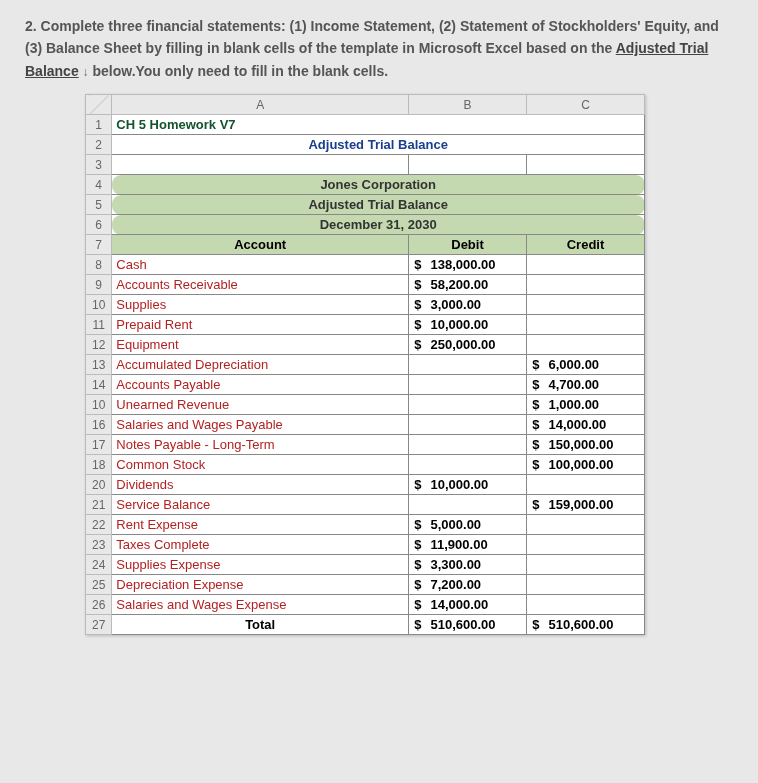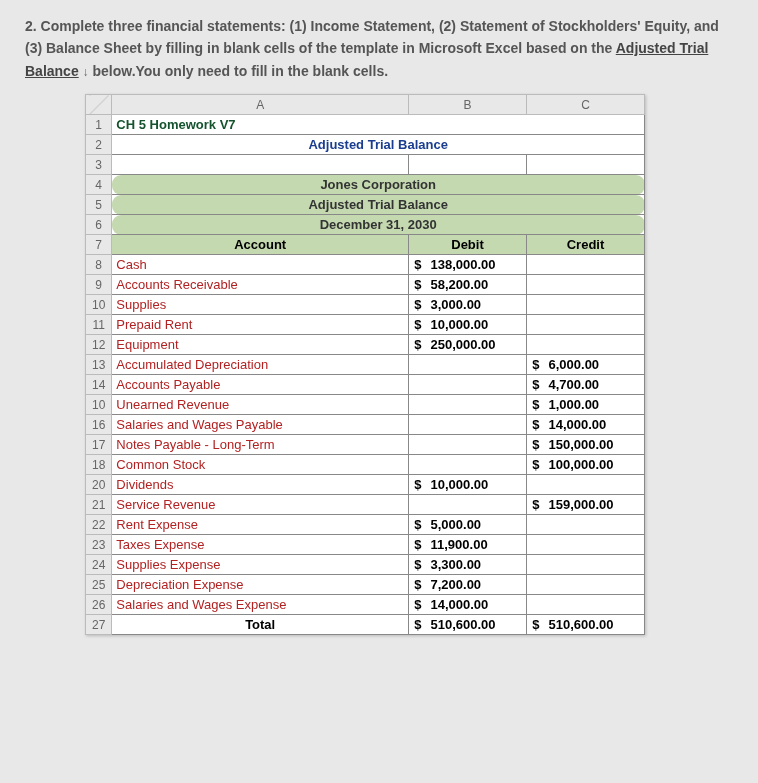--- a/index.html
+++ b/index.html
@@ -206,37 +206,37 @@
         <tr>
           <td class="rowhdr">20</td>
           <td class="cell acct">Dividends</td>
           <td class="cell dollar col-b1 no-right">$</td>
           <td class="cell amount col-b2 no-left">10,000.00</td>
           <td class="cell dollar col-c1 no-right"></td>
           <td class="cell amount col-c2 no-left"></td>
         </tr>
         <tr>
           <td class="rowhdr">21</td>
-          <td class="cell acct">Service Revenue</td>
+          <td class="cell acct">Service Balance</td>
           <td class="cell dollar col-b1 no-right"></td>
           <td class="cell amount col-b2 no-left"></td>
           <td class="cell dollar col-c1 no-right">$</td>
           <td class="cell amount col-c2 no-left">159,000.00</td>
         </tr>
         <tr>
           <td class="rowhdr">22</td>
           <td class="cell acct">Rent Expense</td>
           <td class="cell dollar col-b1 no-right">$</td>
           <td class="cell amount col-b2 no-left">5,000.00</td>
           <td class="cell dollar col-c1 no-right"></td>
           <td class="cell amount col-c2 no-left"></td>
         </tr>
         <tr>
           <td class="rowhdr">23</td>
-          <td class="cell acct">Taxes Expense</td>
+          <td class="cell acct">Taxes Complete</td>
           <td class="cell dollar col-b1 no-right">$</td>
           <td class="cell amount col-b2 no-left">11,900.00</td>
           <td class="cell dollar col-c1 no-right"></td>
           <td class="cell amount col-c2 no-left"></td>
         </tr>
         <tr>
           <td class="rowhdr">24</td>
           <td class="cell acct">Supplies Expense</td>
           <td class="cell dollar col-b1 no-right">$</td>
           <td class="cell amount col-b2 no-left">3,300.00</td>

